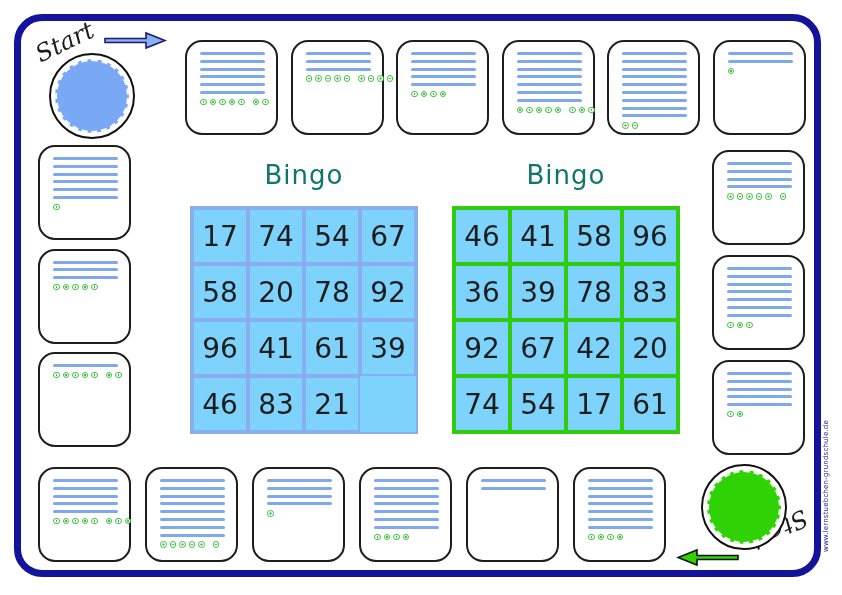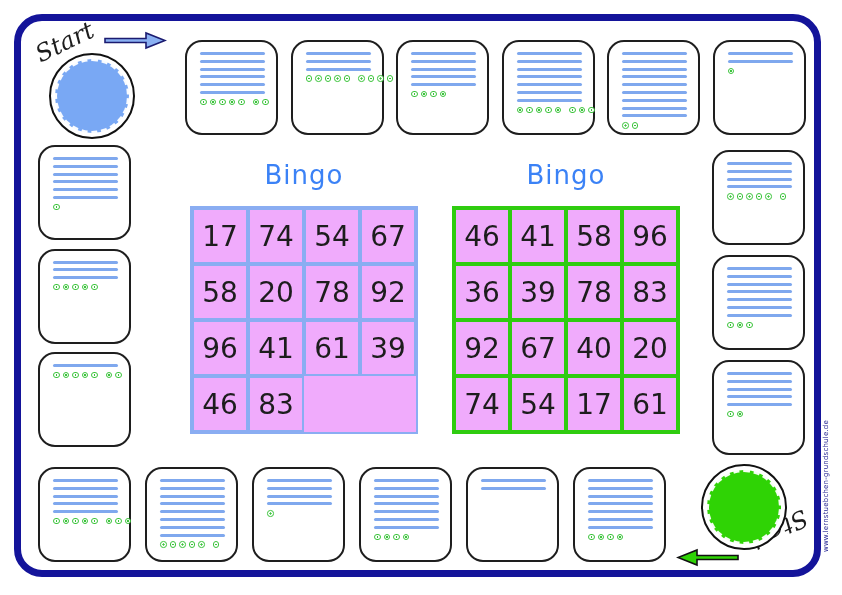--- a/index.html
+++ b/index.html
@@ -31,23 +31,23 @@
        background:radial-gradient(circle,#3cc43c 26%,#ffffff 34%);}
   .zone-top{position:absolute;left:185px;top:40px;width:621px;display:flex;justify-content:space-between;}
   .zone-bottom{position:absolute;left:38px;top:467px;width:628px;display:flex;justify-content:space-between;}
   .zone-left{position:absolute;left:38px;top:145px;height:302px;display:flex;flex-direction:column;justify-content:space-between;}
   .zone-right{position:absolute;left:712px;top:150px;height:305px;display:flex;flex-direction:column;justify-content:space-between;}
 
   
   .board{position:absolute;width:232px;text-align:center;}
   .board-blue{left:188px;top:160px;}
   .board-green{left:450px;top:160px;}
-  .board-title{font-size:26px;color:#3b82f6;margin-bottom:5px;letter-spacing:1px;text-align:center;}
+  .board-title{font-size:26px;color:#0f766e;margin-bottom:5px;letter-spacing:1px;text-align:center;}
   .board-grid{display:grid;grid-template-columns:repeat(4,56px);grid-auto-rows:56px;
-              border:2px solid var(--bc);width:fit-content;margin:16px auto;background:#f0abfc;}
+              border:2px solid var(--bc);width:fit-content;margin:16px auto;background:#7dd3fc;}
   .cell{border:2px solid var(--bc);display:flex;align-items:center;justify-content:center;
         font-size:28px;color:#1d1d1d;}
 
   .watermark{position:absolute;left:822px;top:416px;height:136px;font-size:7px;color:#1c1c8e;
              writing-mode:vertical-rl;transform:rotate(180deg);letter-spacing:.2px;white-space:nowrap;}
 </style>
 </head>
 <body>
 
 <div class="page">
@@ -412,36 +412,37 @@
         <div class="cell">58</div>
         <div class="cell">20</div>
         <div class="cell">78</div>
         <div class="cell">92</div>
         <div class="cell">96</div>
         <div class="cell">41</div>
         <div class="cell">61</div>
         <div class="cell">39</div>
         <div class="cell">46</div>
         <div class="cell">83</div>
+        <div class="cell">21</div>
       </div>
   </div>
   <div class="board board-green" style="--bc: #2fcc10;">
     <div class="board-title">Bingo</div>
     <div class="board-grid">
         <div class="cell">46</div>
         <div class="cell">41</div>
         <div class="cell">58</div>
         <div class="cell">96</div>
         <div class="cell">36</div>
         <div class="cell">39</div>
         <div class="cell">78</div>
         <div class="cell">83</div>
         <div class="cell">92</div>
         <div class="cell">67</div>
-        <div class="cell">40</div>
+        <div class="cell">42</div>
         <div class="cell">20</div>
         <div class="cell">74</div>
         <div class="cell">54</div>
         <div class="cell">17</div>
         <div class="cell">61</div>
       </div>
   </div>
 
   <div class="watermark">www.lernstuebchen-grundschule.de</div>
 </div>

